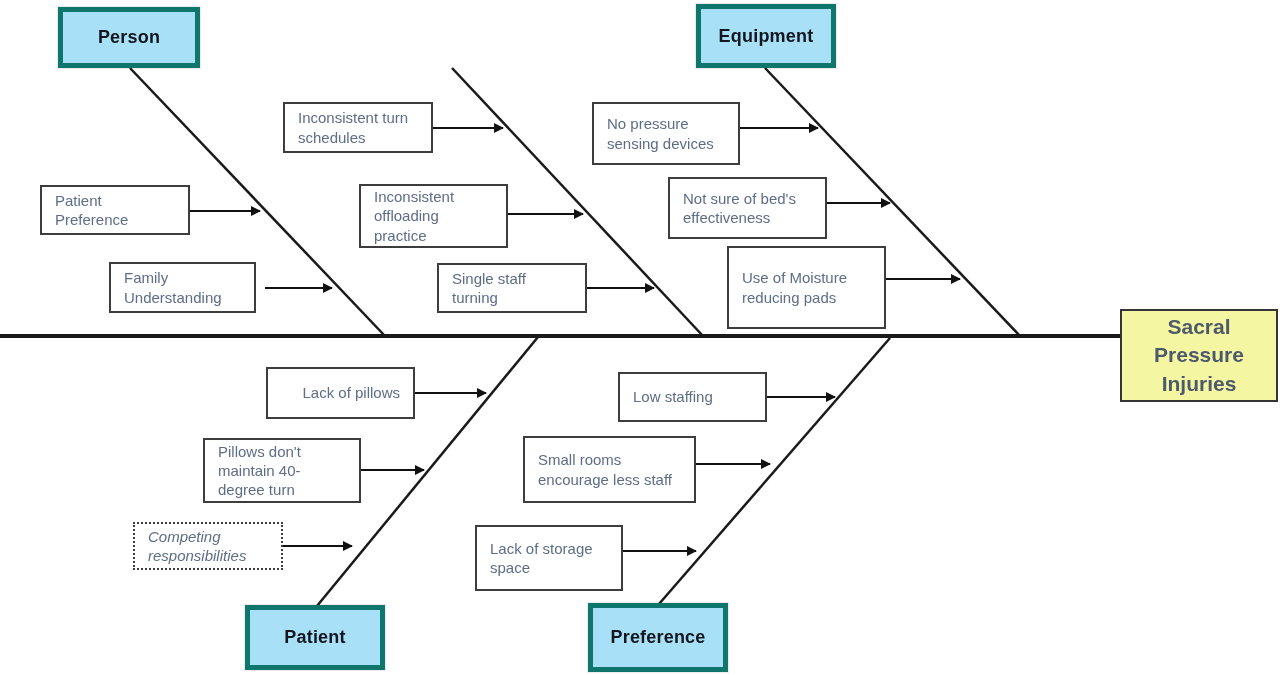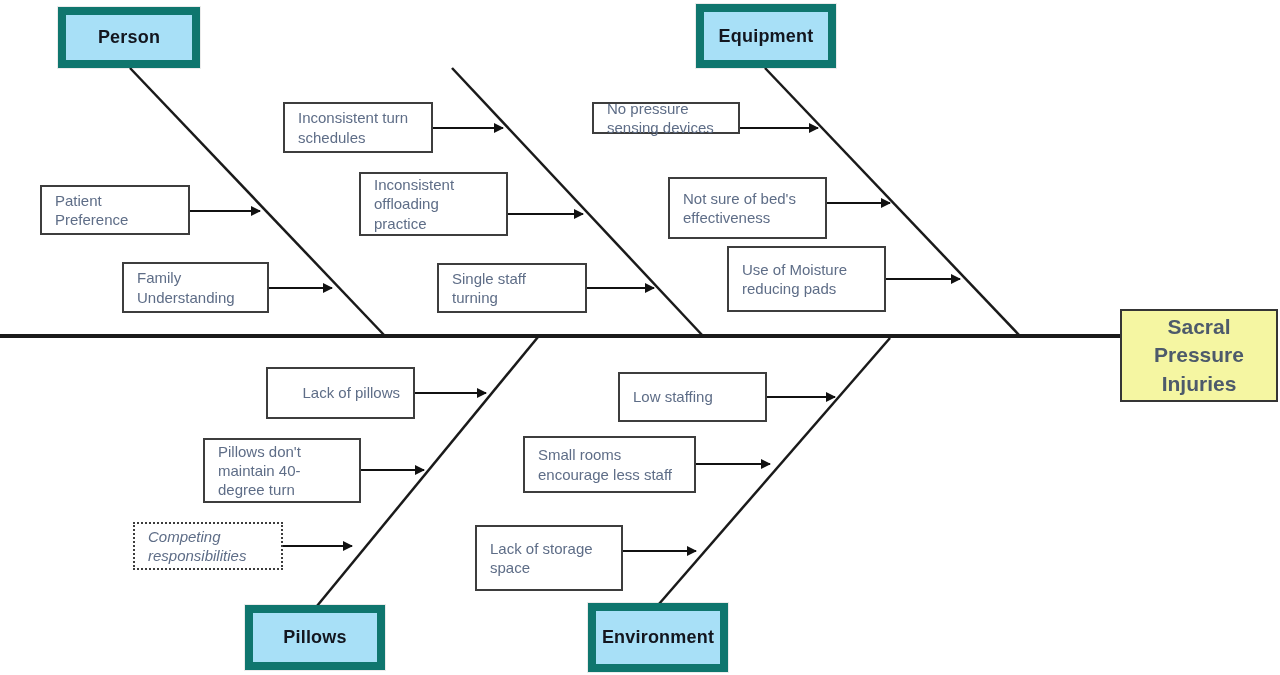--- a/index.html
+++ b/index.html
@@ -24,21 +24,21 @@
   .box {
     position: absolute;
     box-sizing: border-box;
     display: flex;
     align-items: center;
     z-index: 2;
     background: #ffffff;
   }
   .category {
     background: #a8e0f7;
-    border: 8px solid #0f766e;
+    border: 5px solid #0f766e;
     justify-content: center;
     text-align: center;
     font-weight: bold;
     font-size: 18px;
     color: #13161f;
     letter-spacing: 0.2px;
     box-shadow: 0 0 0 1px rgba(0,0,0,0.08);
   }
   .cause {
     border: 2px solid #3d3d3d;
@@ -105,70 +105,70 @@
     <line x1="623" y1="551" x2="696" y2="551" stroke="#111111" stroke-width="2" marker-end="url(#arrow)"></line>
   </svg>
 
   <div class="box category" style="left:58px; top:7px; width:142px; height:61px;">
     <span>Person</span>
   </div>
   <div class="box category" style="left:696px; top:4px; width:140px; height:64px;">
     <span>Equipment</span>
   </div>
   <div class="box category" style="left:245px; top:605px; width:140px; height:65px;">
-    <span>Pillows</span>
+    <span>Patient</span>
   </div>
   <div class="box category" style="left:588px; top:603px; width:140px; height:69px;">
-    <span>Environment</span>
+    <span>Preference</span>
   </div>
 
   <div class="box effect" style="left:1120px; top:309px; width:158px; height:93px;text-align:center;">
     <span>Sacral Pressure Injuries</span>
   </div>
 
   <div class="box cause" style="left:40px; top:185px; width:150px; height:50px;">
     <span>Patient Preference</span>
   </div>
-  <div class="box cause" style="left:122px; top:262px; width:147px; height:51px;">
+  <div class="box cause" style="left:109px; top:262px; width:147px; height:51px;">
     <span>Family Understanding</span>
   </div>
 
   <div class="box cause" style="left:283px; top:102px; width:150px; height:51px;">
     <span>Inconsistent turn schedules</span>
   </div>
-  <div class="box cause" style="left:359px; top:172px; width:149px; height:64px;">
+  <div class="box cause" style="left:359px; top:184px; width:149px; height:64px;">
     <span>Inconsistent offloading practice</span>
   </div>
   <div class="box cause" style="left:437px; top:263px; width:150px; height:50px;">
     <span>Single staff turning</span>
   </div>
 
-  <div class="box cause" style="left:592px; top:102px; width:148px; height:32px;">
+  <div class="box cause" style="left:592px; top:102px; width:148px; height:63px;">
     <span>No pressure sensing devices</span>
   </div>
   <div class="box cause" style="left:668px; top:177px; width:159px; height:62px;">
     <span>Not sure of bed's effectiveness</span>
   </div>
-  <div class="box cause" style="left:727px; top:246px; width:159px; height:66px;">
+  <div class="box cause" style="left:727px; top:246px; width:159px; height:83px;">
     <span>Use of Moisture reducing pads</span>
   </div>
 
   <div class="box cause" style="left:266px; top:367px; width:149px; height:52px;justify-content:flex-end;">
     <span>Lack of pillows</span>
   </div>
   <div class="box cause" style="left:203px; top:438px; width:158px; height:65px;">
     <span>Pillows don't maintain 40-degree turn</span>
   </div>
   <div class="box cause dotted" style="left:133px; top:522px; width:150px; height:48px;font-style:italic;">
     <span>Competing responsibilities</span>
   </div>
 
   <div class="box cause" style="left:618px; top:372px; width:149px; height:50px;">
     <span>Low staffing</span>
   </div>
-  <div class="box cause" style="left:523px; top:436px; width:173px; height:57px;">
+  <div class="box cause" style="left:523px; top:436px; width:173px; height:67px;">
     <span>Small rooms encourage less staff</span>
   </div>
   <div class="box cause" style="left:475px; top:525px; width:148px; height:66px;">
     <span>Lack of storage space</span>
   </div>
 
 </div>
 
 </body></html>

